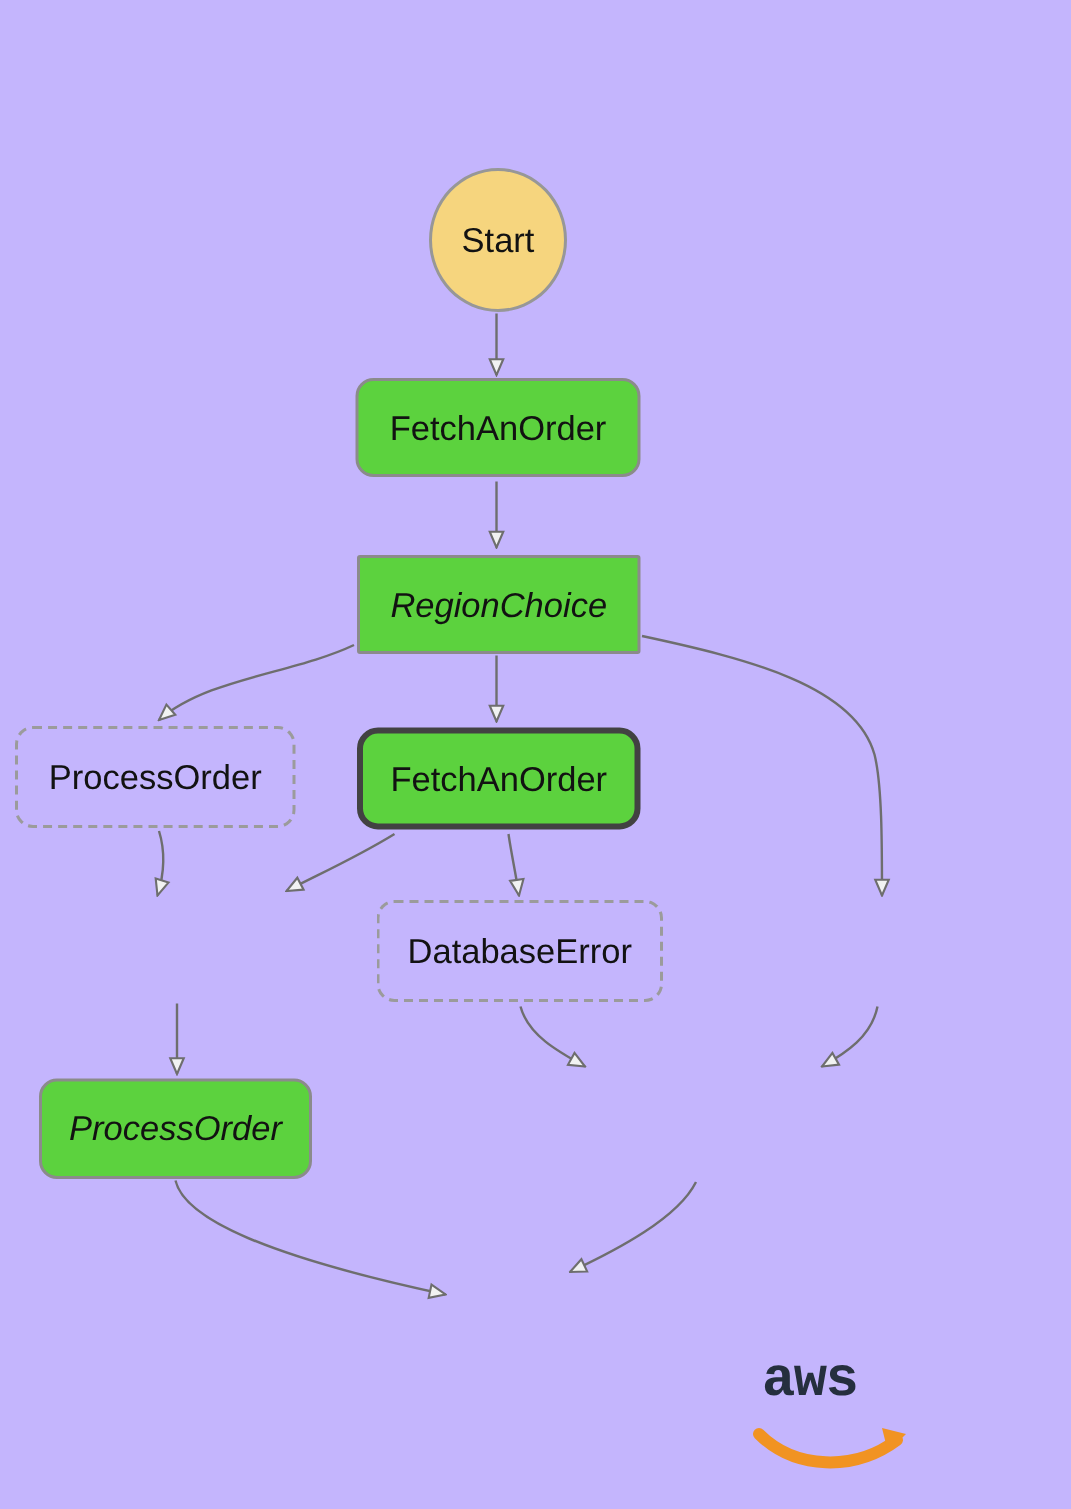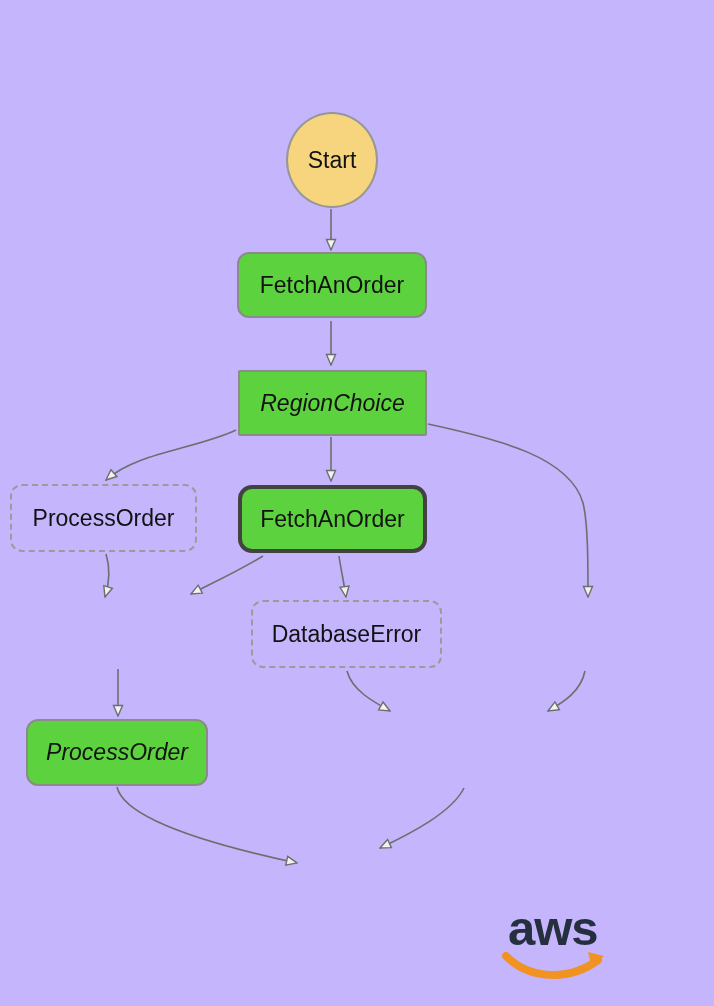--- a/index.html
+++ b/index.html
@@ -28,22 +28,22 @@
   #n-orderok {left:54px; top:600px;width:133px;height:68px;}
   #n-dberror {left:251px;top:600px;width:191px;height:68px;}
   #n-unserved{left:482px;top:600px;width:215px;height:68px;}
   #n-process {left:26px; top:719px;width:182px;height:67px;font-style:italic;}
   #n-noorder {left:356px;top:718px;width:222px;height:68px;}
   #n-end     {left:300px;top:835px;width:84px;height:84px;}
 
   .aws-logo{position:absolute;left:500px;top:900px;width:115px;height:90px;}
   .aws-text{
     position:absolute;left:8px;top:0;
-    font-weight:bold;font-size:49px;letter-spacing:-1px;color:#252f3e;
-    font-family:Liberation Sans, sans-serif;
+    font-weight:bold;font-size:37px;letter-spacing:-1px;color:#252f3e;
+    font-family:Liberation Mono, monospace;
   }
   .aws-smile{position:absolute;left:0;top:50px;}
 </style>
 </head>
 <body>
 
 <div class="stage">
 
   <svg class="edges" viewBox="0 0 714 1006" xmlns="http://www.w3.org/2000/svg">
     <defs>

